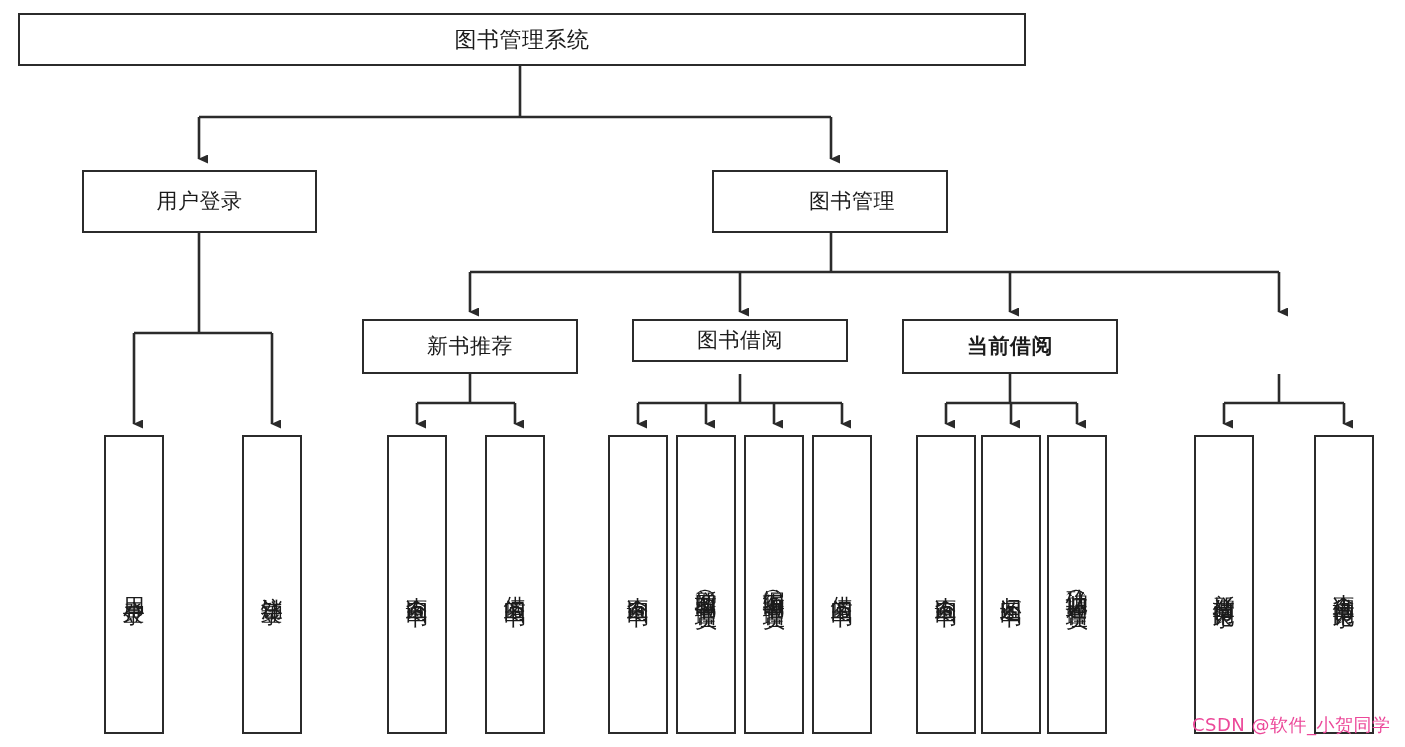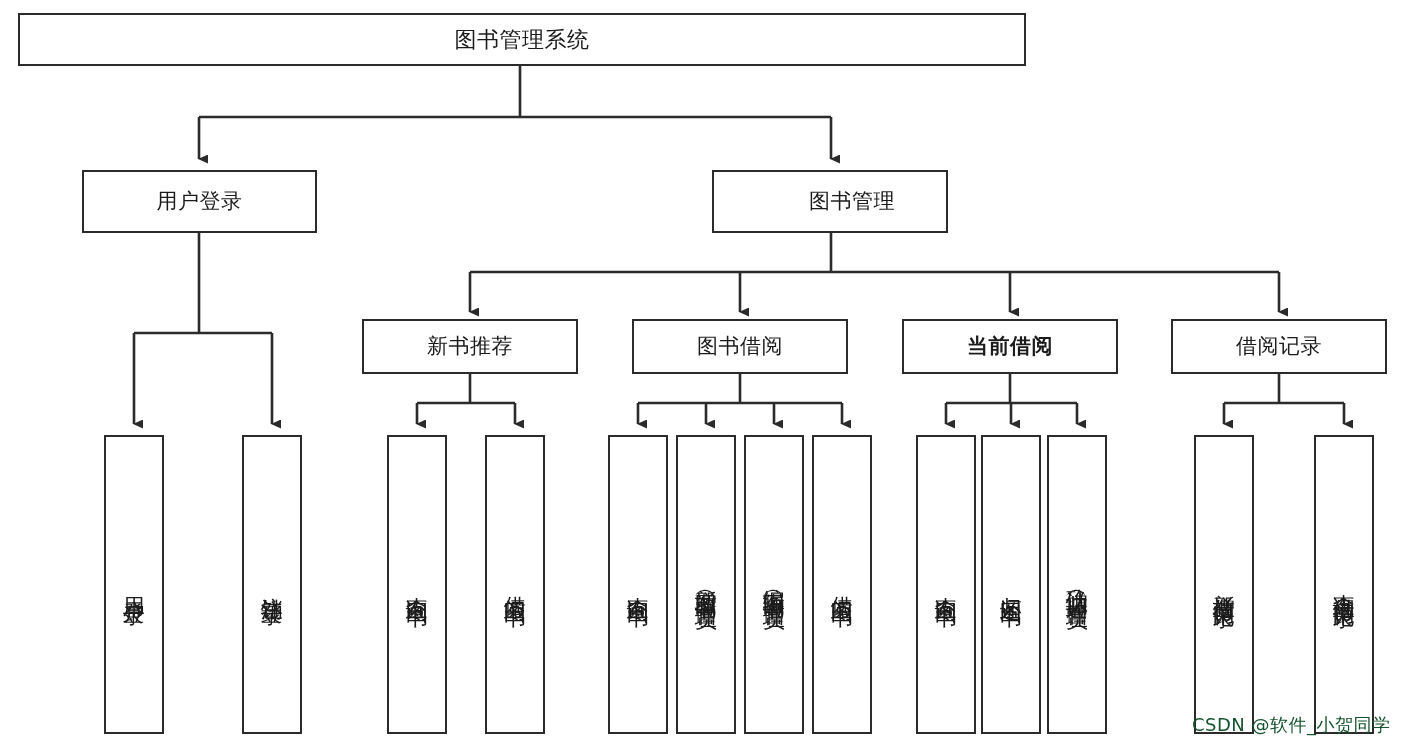--- a/index.html
+++ b/index.html
@@ -62,21 +62,21 @@
     line-height: 1.25;
     letter-spacing: 3px;
     text-align: center;
     white-space: nowrap;
   }
   .watermark {
     position: absolute;
     left: 1192px;
     top: 713px;
     font-size: 18px;
-    color: #14532d;
+    color: #ec4899;
     white-space: nowrap;
     z-index: 5;
     letter-spacing: 0.5px;
   }
 </style>
 </head>
 <body>
 
 <div id="diagram-root">
 
@@ -137,29 +137,26 @@
   <div class="node h" style="left:82px; top:170px; width:235px; height:63px;">
     <span class="node-label">用户登录</span>
   </div>
   <div class="node h" style="left:712px; top:170px; width:236px; height:63px;padding-left:44px;">
     <span class="node-label">图书管理</span>
   </div>
 
   <div class="node h" style="left:362px; top:319px; width:216px; height:55px;">
     <span class="node-label">新书推荐</span>
   </div>
-  <div class="node h" style="left:632px; top:319px; width:216px; height:55px;">
+  <div class="node h" style="left:632px; top:319px; width:216px; height:43px;">
     <span class="node-label">图书借阅</span>
   </div>
   <div class="node h" style="left:902px; top:319px; width:216px; height:55px;font-weight:bold;">
     <span class="node-label">当前借阅</span>
   </div>
-  <div class="node h" style="left:1171px; top:319px; width:216px; height:55px;">
-    <span class="node-label">借阅记录</span>
-  </div>
 
   <div class="node v" style="left:104px; top:435px; width:60px; height:299px;">
     <span class="node-label">用户登录</span>
   </div>
   <div class="node v" style="left:242px; top:435px; width:60px; height:299px;">
     <span class="node-label">注销登录</span>
   </div>
 
   <div class="node v" style="left:387px; top:435px; width:60px; height:299px;">
     <span class="node-label">查询图书</span>

